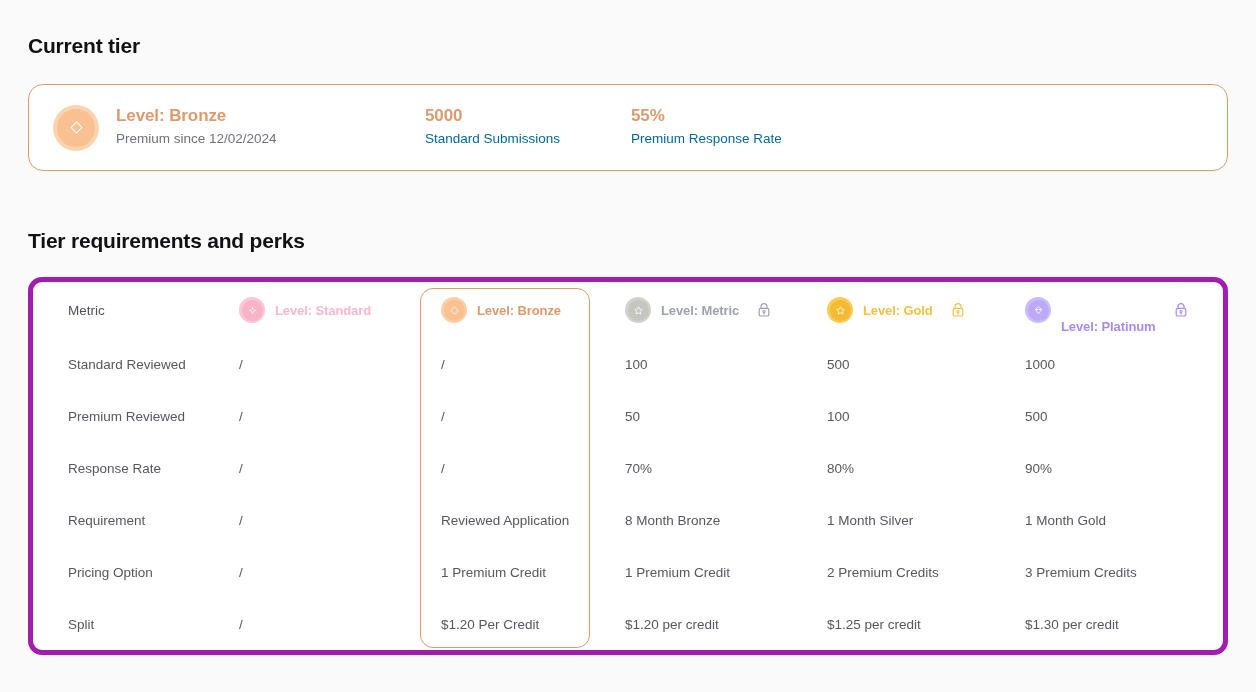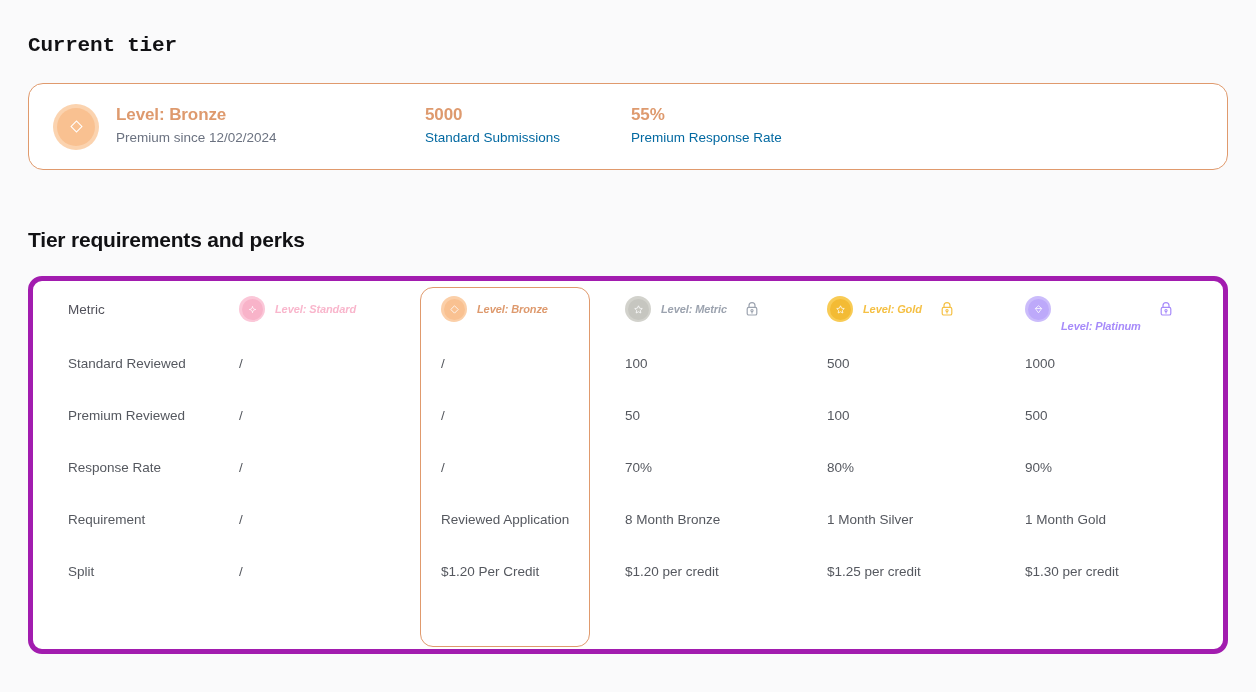--- a/index.html
+++ b/index.html
@@ -23,21 +23,21 @@
   }
 
   
   .section-title {
     font-size: 21px;
     font-weight: 700;
     color: #111114;
     letter-spacing: -0.2px;
     margin: 0;
   }
-  #heading-current-tier { padding-top: 34px; font-family: Liberation Mono, monospace; }
+  #heading-current-tier { padding-top: 34px; }
   #heading-tier-req { padding-top: 58px; }
 
   
   .tier-card {
     margin-top: 26px;
     height: 87px;
     border: 1.6px solid #e09a6d;
     border-radius: 15px;
     background: #ffffff;
     display: flex;
@@ -137,25 +137,24 @@
   table.tiers thead th:first-child,
   table.tiers tbody td:first-child { padding-left: 35px; }
 
   .col-head {
     display: flex;
     align-items: center;
     gap: 10px;
     padding-left: 4px;
   }
   .col-head-label {
-    font-size: 11px;
+    font-size: 13px;
     font-weight: 700;
     letter-spacing: -0.1px;
     white-space: nowrap;
-    font-style: italic;
   }
   .head-metric {
     font-size: 13.5px;
     color: #52525b;
   }
   .lock {
     margin-left: 8px;
     display: inline-flex;
     flex: 0 0 auto;
   }
@@ -345,20 +344,28 @@
           </tr>
           <tr>
             <td class="first-col"><span class="cell">Requirement</span></td>
             <td><span class="cell">/</span></td>
             <td><span class="cell">Reviewed Application</span></td>
             <td><span class="cell">8 Month Bronze</span></td>
             <td><span class="cell">1 Month Silver</span></td>
             <td><span class="cell">1 Month Gold</span></td>
           </tr>
           <tr>
+            <td class="first-col"><span class="cell">Pricing Option</span></td>
+            <td><span class="cell">/</span></td>
+            <td><span class="cell">1 Premium Credit</span></td>
+            <td><span class="cell">1 Premium Credit</span></td>
+            <td><span class="cell">2 Premium Credits</span></td>
+            <td><span class="cell">3 Premium Credits</span></td>
+          </tr>
+          <tr>
             <td class="first-col"><span class="cell">Split</span></td>
             <td><span class="cell">/</span></td>
             <td><span class="cell">$1.20 Per Credit</span></td>
             <td><span class="cell">$1.20 per credit</span></td>
             <td><span class="cell">$1.25 per credit</span></td>
             <td><span class="cell">$1.30 per credit</span></td>
           </tr>
         </tbody>
     </table>
   </div>

